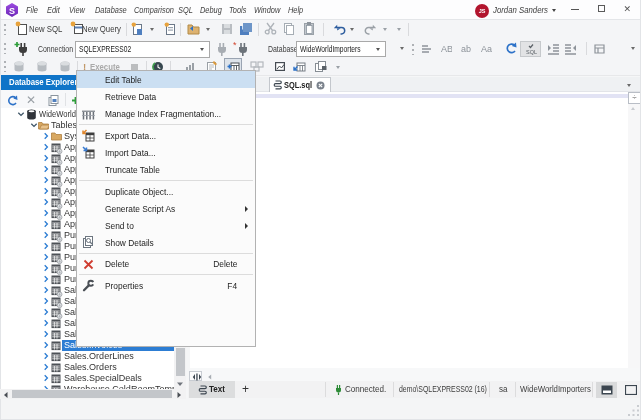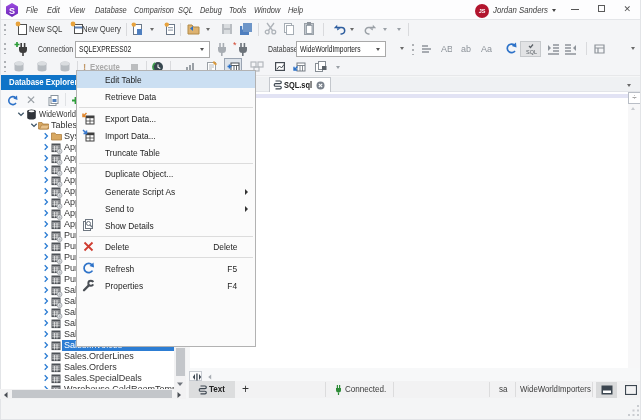--- a/index.html
+++ b/index.html
@@ -621,20 +621,21 @@
   <span class="tbtxt" style="left:242px;top:381.5px;font-size:12px;color:#333">+</span>
   <span class="ssep" style="left:325px"></span>
   <svg class="icon" style="left:334px;top:384px" width="9" height="11" viewBox="0 0 9 11">
     <path d="M2 4 h5 v2 a2.5 2.5 0 0 1 -2.5 2.5 A2.5 2.5 0 0 1 2 6 z" fill="#2e8b37"></path>
     <rect x="2.8" y="1" width="1.2" height="3" fill="#2e8b37"></rect>
     <rect x="5" y="1" width="1.2" height="3" fill="#2e8b37"></rect>
     <rect x="3.9" y="8.5" width="1.2" height="2.5" fill="#2e8b37"></rect>
   </svg>
   <span class="tbtxt" style="left:345px;top:383px"><span class="t s85">Connected.</span></span>
   <span class="ssep" style="left:393px"></span>
+  <span class="tbtxt" style="left:398.5px;top:383px"><span class="t s73">demo\SQLEXPRESS02 (16)</span></span>
   <span class="ssep" style="left:489px"></span>
   <span class="tbtxt" style="left:499px;top:383px"><span class="t s85">sa</span></span>
   <span class="ssep" style="left:515px"></span>
   <span class="tbtxt" style="left:520px;top:383px"><span class="t s82">WideWorldImporters</span></span>
   <span class="ssep" style="left:592px"></span>
   <div class="abs" style="left:596px;top:382px;width:21px;height:16px;background:#d9dadb"></div>
   <svg class="icon" style="left:601px;top:385px" width="12" height="10" viewBox="0 0 12 10">
     <rect x="0.5" y="0.5" width="11" height="9" fill="#3c4650"></rect>
     <rect x="2" y="5.5" width="8" height="2.5" fill="#fff"></rect>
   </svg>
@@ -656,20 +657,28 @@
     </g>
   </svg>
 
   <div class="abs" id="cmenu">
     <div class="mi hl">
         <span class="lbl"><span class="t s88">Edit Table</span></span>
       </div>
     <div class="mi">
         <span class="lbl"><span class="t s88">Retrieve Data</span></span>
       </div>
+    <div class="mi">
+      <svg class="mic" width="13" height="13" viewBox="0 0 13 13">
+          <path d="M1.5 11.5 V4 M4.8 11.5 V4 M8.1 11.5 V4 M11.4 11.5 V4" stroke="#6a7078" stroke-width="1.5" fill="none"></path>
+          <path d="M0 3.2 h13" stroke="#6a7078" stroke-width="1.1" fill="none"></path>
+          <path d="M0 7.5 h13" stroke="#9aa0a8" stroke-width="0.8" fill="none"></path>
+        </svg>
+      <span class="lbl"><span class="t s88">Manage Index Fragmentation...</span></span>
+      </div>
     <div class="msep"></div>
     <div class="mi">
       <svg class="mic" width="13" height="13" viewBox="0 0 13 13">
           <rect x="4" y="4" width="8" height="8" fill="#fff" stroke="#3f3f3f"></rect>
           <rect x="4" y="4" width="8" height="2.2" fill="#3f3f3f"></rect>
           <path d="M8 6.2 v5.8 M4 9 h8" stroke="#3f3f3f" stroke-width="0.8" fill="none"></path>
           <path d="M4.5 1 L1 4.5 M1 1.5 V4.5 H4" stroke="#e0862c" stroke-width="1.5" fill="none"></path>
         </svg>
       <span class="lbl"><span class="t s88">Export Data...</span></span>
       </div>
@@ -710,30 +719,20 @@
     <div class="mi">
       <svg class="mic" width="13" height="13" viewBox="0 0 13 13">
           <path d="M2.5 2.5 L10.5 10.5 M10.5 2.5 L2.5 10.5" stroke="#cf3c30" stroke-width="1.8"></path>
         </svg>
       <span class="lbl"><span class="t s88">Delete</span></span>
         <span class="sc">
           <span class="t s88" style="transform-origin:100% 50%">Delete</span>
         </span>
       </div>
     <div class="msep"></div>
-    <div class="mi">
-      <svg class="mic" width="13" height="13" viewBox="0 0 13 13">
-          <path d="M10.5 8.6 a4.6 4.6 0 1 1 -0.4-5.6" fill="none" stroke="#2d72c8" stroke-width="1.7"></path>
-          <polygon points="11.5,0.5 12,5.5 7.5,4" fill="#2d72c8"></polygon>
-        </svg>
-      <span class="lbl"><span class="t s88">Refresh</span></span>
-        <span class="sc">
-          <span class="t s88">F5</span>
-        </span>
-      </div>
     <div class="mi">
       <svg class="mic" width="13" height="13" viewBox="0 0 13 13">
           <path d="M2 11.2 L6.8 6.4" stroke="#4a4f55" stroke-width="2.3" stroke-linecap="round"></path>
           <circle cx="8.8" cy="4.2" r="2.5" fill="none" stroke="#4a4f55" stroke-width="1.9"></circle>
           <path d="M8.8 4.2 L13 2.2 13 6.2 z" fill="#fbfbfb"></path>
         </svg>
       <span class="lbl"><span class="t s88">Properties</span></span>
         <span class="sc">
           <span class="t s88">F4</span>
         </span>

